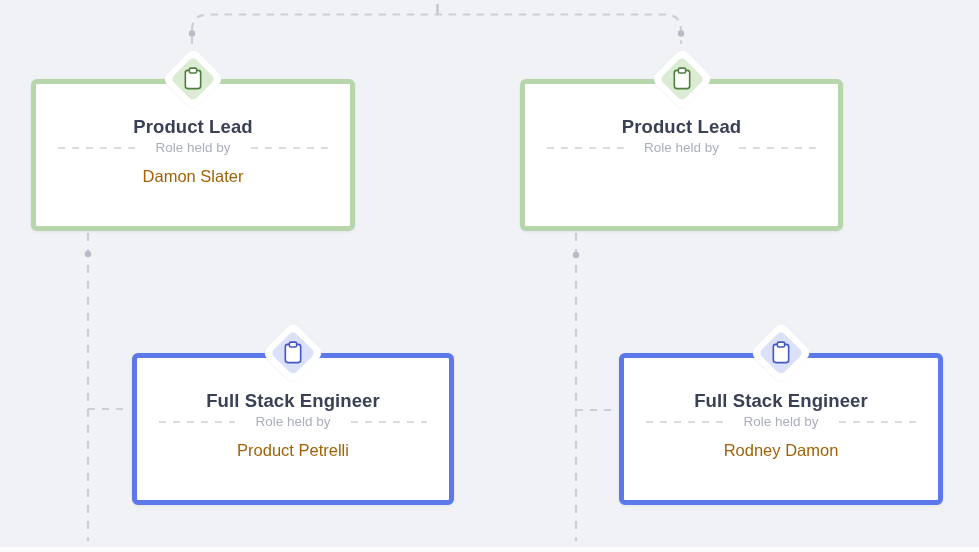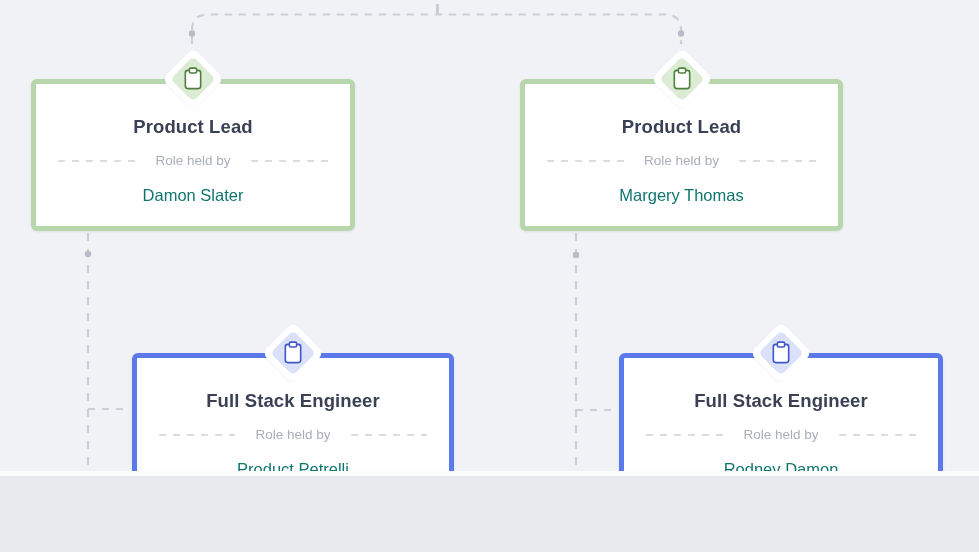--- a/index.html
+++ b/index.html
@@ -2,21 +2,21 @@
 <html><head>
 <meta charset="utf-8">
 <style>
   html,body{margin:0;padding:0;}
   body{
     font-family:"Liberation Sans","DejaVu Sans",sans-serif;
     background:#e9eaee;
   }
   .canvas{
     position:relative;
-    width:979px;height:476px;
+    width:979px;height:552px;
     background:#f1f2f6;
     overflow:hidden;
   }
   .connectors{
     position:absolute;left:0;top:0;width:979px;height:552px;
     z-index:1;
   }
   .card{
     position:absolute;
     box-sizing:border-box;
@@ -31,32 +31,32 @@
   }
   .card.green{border-color:#b7d6ab;}
   .card.blue{border-color:#5b79ea;}
   .card-title{
     font-size:18.5px;line-height:22px;font-weight:700;
     color:#3a4154;letter-spacing:.1px;
   }
   .role-row{
     display:flex;align-items:center;gap:20px;
     width:100%;box-sizing:border-box;
-    padding:0 22px;margin-top:15px;
+    padding:0 22px;margin-top:2px;
   }
   .role-rule{
     flex:1;height:2px;
     background:repeating-linear-gradient(90deg,#d9dce2 0 7px,transparent 7px 14px);
   }
   .role-label{
     font-size:13.5px;line-height:16px;color:#a9aeb9;white-space:nowrap;
   }
   .person-name{
-    margin-top:16px;
-    font-size:16.5px;line-height:20px;color:#0f766e;
+    margin-top:10px;
+    font-size:16.5px;line-height:20px;color:#a16207;
   }
   .badge{
     position:absolute;left:50%;top:-5px;
     transform:translate(-50%,-50%);
     width:62px;height:62px;z-index:3;pointer-events:none;
   }
   .badge .d-outer{
     position:absolute;inset:9px;background:#ffffff;
     border-radius:7px;transform:rotate(45deg);
     box-shadow:0 1px 2px rgba(56,66,90,.06);
@@ -130,21 +130,20 @@
         <rect class="ink" x="4" y="4" width="16" height="19" rx="2.6" fill="#ffffff" stroke-width="1.7"></rect>
         <rect class="ink" x="8.2" y="1.6" width="7.6" height="5.2" rx="1.6" fill="#ffffff" stroke-width="1.7"></rect>
       </svg>
     </div>
     <div class="card-title">Product Lead</div>
     <div class="role-row">
       <div class="role-rule"></div>
       <div class="role-label">Role held by</div>
       <div class="role-rule"></div>
     </div>
-    <div class="person-name">Margery Thomas</div>
   </div>
 
   <div id="card-2" class="card blue">
     <div class="badge">
       <div class="d-outer"></div>
       <div class="d-inner"></div>
       <svg width="23" height="25" viewBox="0 0 24 26">
         <rect class="ink" x="4" y="4" width="16" height="19" rx="2.6" fill="#ffffff" stroke-width="1.7"></rect>
         <rect class="ink" x="8.2" y="1.6" width="7.6" height="5.2" rx="1.6" fill="#ffffff" stroke-width="1.7"></rect>
       </svg>

